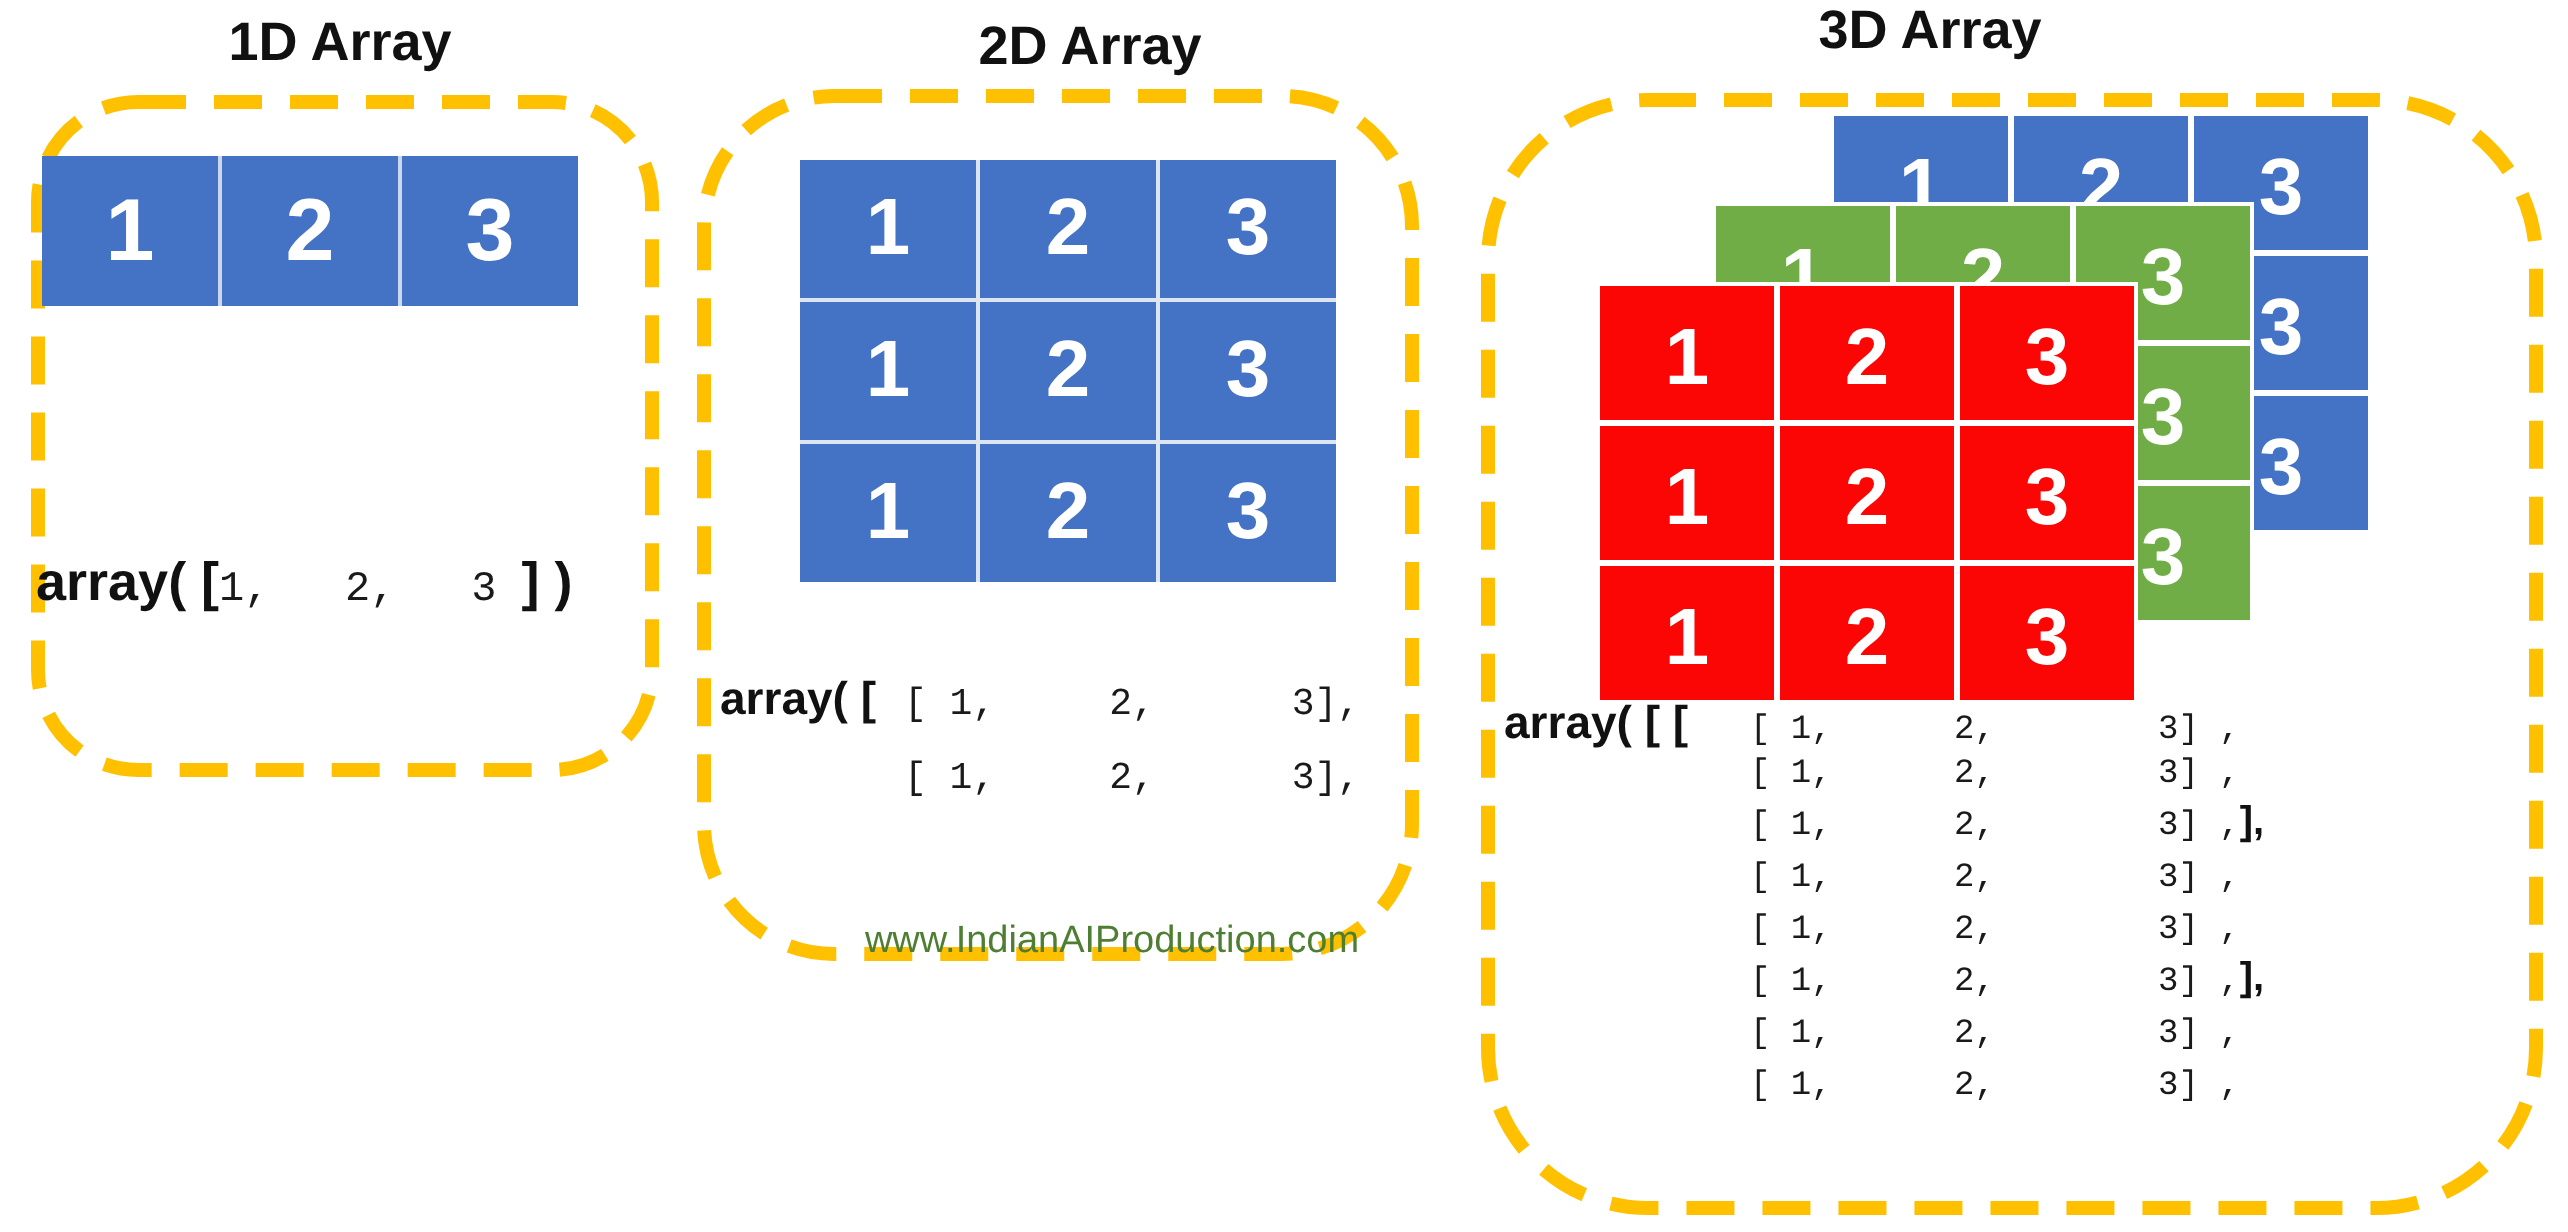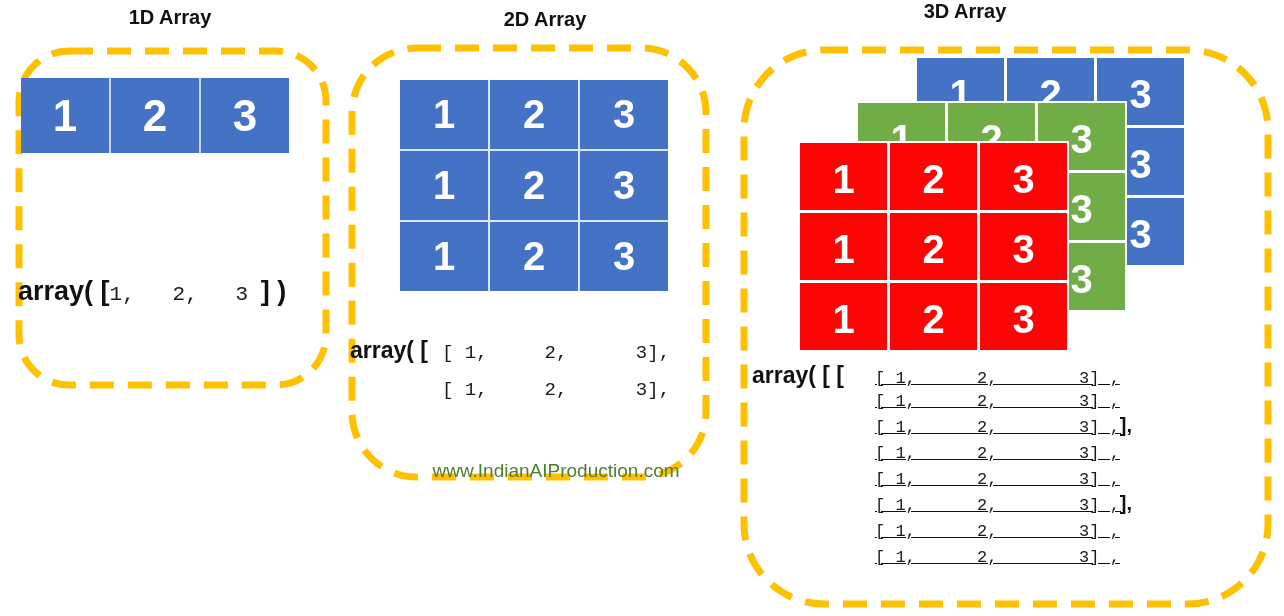--- a/index.html
+++ b/index.html
@@ -5,21 +5,21 @@
   html,body{margin:0;padding:0;background:#fff;}
   .canvas{
     position:relative;width:1284px;height:616px;background:#ffffff;
     font-family:"Liberation Sans",sans-serif;overflow:hidden;
   }
   svg.borders{position:absolute;left:0;top:0;pointer-events:none;}
   rect.dash{fill:none;stroke:var(--gold);stroke-width:7;}
 
   .panel-title{
     position:absolute;text-align:center;font-weight:bold;
-    font-size:20px;color:#111;letter-spacing:0px;
+    font-size:27px;color:#111;letter-spacing:0px;
   }
   .t-1d{left:20px;top:6px;width:300px;}
   .t-2d{left:395px;top:8px;width:300px;}
   .t-3d{left:815px;top:0;width:300px;}
 
   .grid{position:absolute;display:grid;}
   .cell{
     display:flex;align-items:center;justify-content:center;
     color:#fff;font-weight:bold;
   }
@@ -41,27 +41,27 @@
   .code-line{white-space:pre;}
   .code-line .pre{font-weight:bold;display:inline-block;white-space:pre;}
   .code-line .body{font-family:"Liberation Mono",monospace;color:#1a1a1a;}
   .code-line .post{font-weight:bold;white-space:pre;}
 
   .code-1d{left:18px;top:276px;}
   .code-1d .pre{font-size:27px;}
   .code-1d .body{font-size:21px;text-align:center;}
   .code-1d .post{font-size:27px;}
 
-  .code-2d{left:350px;top:336px;}
+  .code-2d{left:360px;top:336px;}
   .code-2d .code-line{height:37px;}
   .code-2d .pre{width:92px;font-size:23px;}
   .code-2d .body{font-size:19px;}
   .code-2d .post{font-size:24px;}
 
-  .code-3d{left:752px;top:362px;text-decoration:underline;}
+  .code-3d{left:752px;top:348px;}
   .code-3d .code-line{height:26px;}
   .code-3d .pre{width:123px;font-size:23px;}
   .code-3d .body{font-size:17px;}
   .code-3d .post{font-size:20px;}
 
   .site-url{
     position:absolute;left:391px;top:460px;width:330px;text-align:center;
     font-weight:normal;font-size:19px;color:var(--url_green);z-index:4;
   }
 </style>

